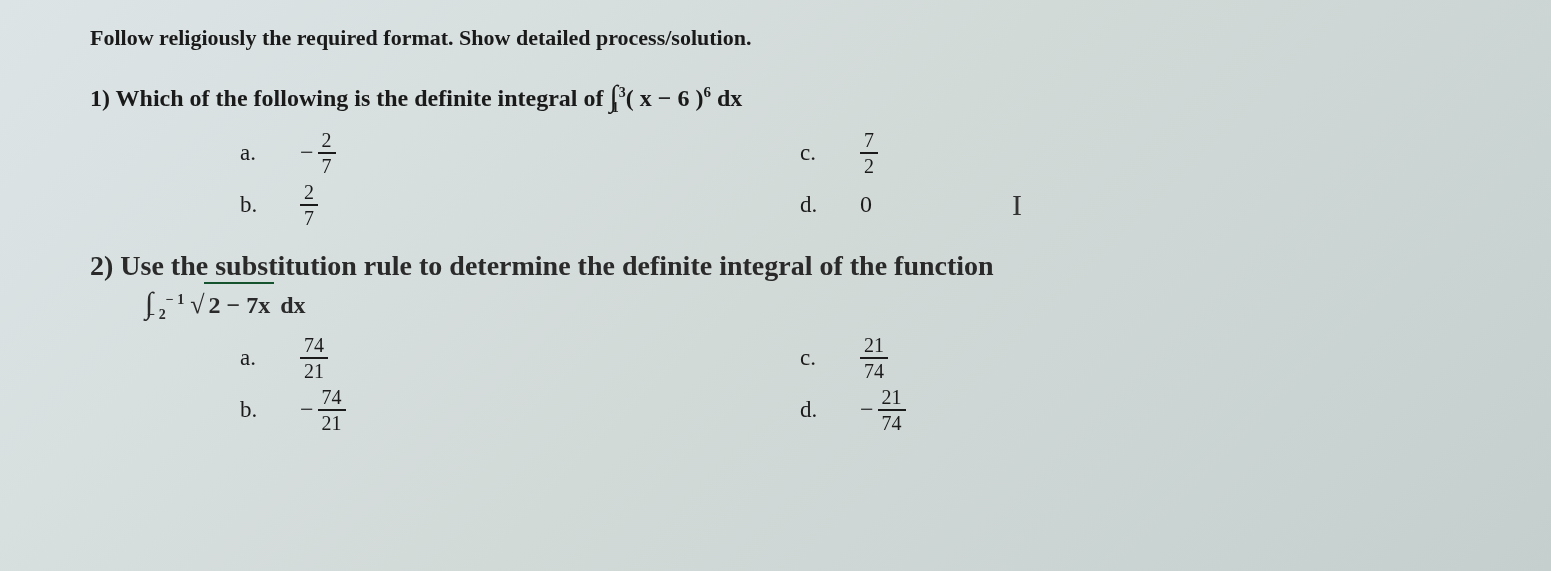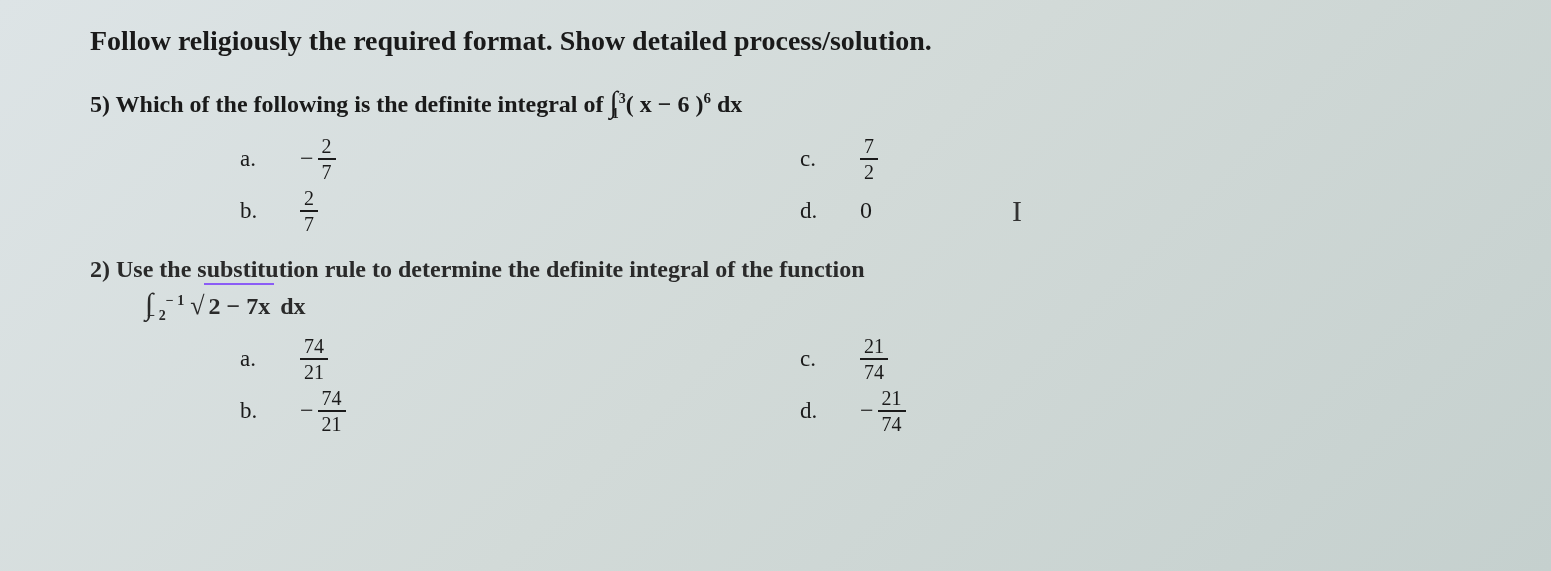--- a/index.html
+++ b/index.html
@@ -9,21 +9,21 @@
       height: 571px;
       box-sizing: border-box;
       font-family: Georgia, 'Times New Roman', serif;
       background: linear-gradient(135deg, #dde4e6 0%, #d2dad8 50%, #c5d0ce 100%);
       color: #2a2a2a;
       font-size: 22px;
       overflow: hidden;
     }
     .instruction {
       font-weight: bold;
-      font-size: 28px;
+      font-size: 22px;
       margin-bottom: 28px;
       color: #1a1a1a;
     }
     .question {
       margin-bottom: 22px;
     }
     .question-text {
       font-weight: bold;
       font-size: 24px;
       margin-bottom: 14px;
@@ -93,49 +93,49 @@
     }
     .sqrt {
       position: relative;
       display: inline-block;
     }
     .sqrt::before {
       content: "√";
       font-size: 26px;
     }
     .sqrt-content {
-      border-top: 2px solid #8b5cf6;
+      border-top: 2px solid #14532d;
       padding: 8px 4px;
     }
     .cursor-mark {
       font-family: serif;
       font-size: 30px;
       color: #333;
       margin-left: 140px;
     }
     .q2-text {
       font-weight: bold;
-      font-size: 24px;
+      font-size: 28px;
       margin-bottom: 4px;
     }
     .q2-integral {
       font-weight: bold;
       font-size: 24px;
       margin-left: 55px;
       margin-bottom: 12px;
     }
   </style>
 </head>
 <body>
 
 <div class="instruction">Follow religiously the required format. Show detailed process/solution.</div>
 
 <div class="question">
   <div class="question-text">
-    <span>5) Which of the following is the definite integral of </span>
+    <span>1) Which of the following is the definite integral of </span>
     <span class="integral-expr">
       <span class="int-sym">∫</span><span class="int-lower">1</span><span class="int-upper">3</span><span>( x − 6 )</span><span class="sup">6</span><span> dx</span>
     </span>
   </div>
 
   <div class="options">
     <div class="option">
       <span class="option-letter">a.</span>
       <span class="option-value">
         <span class="neg">−</span>

